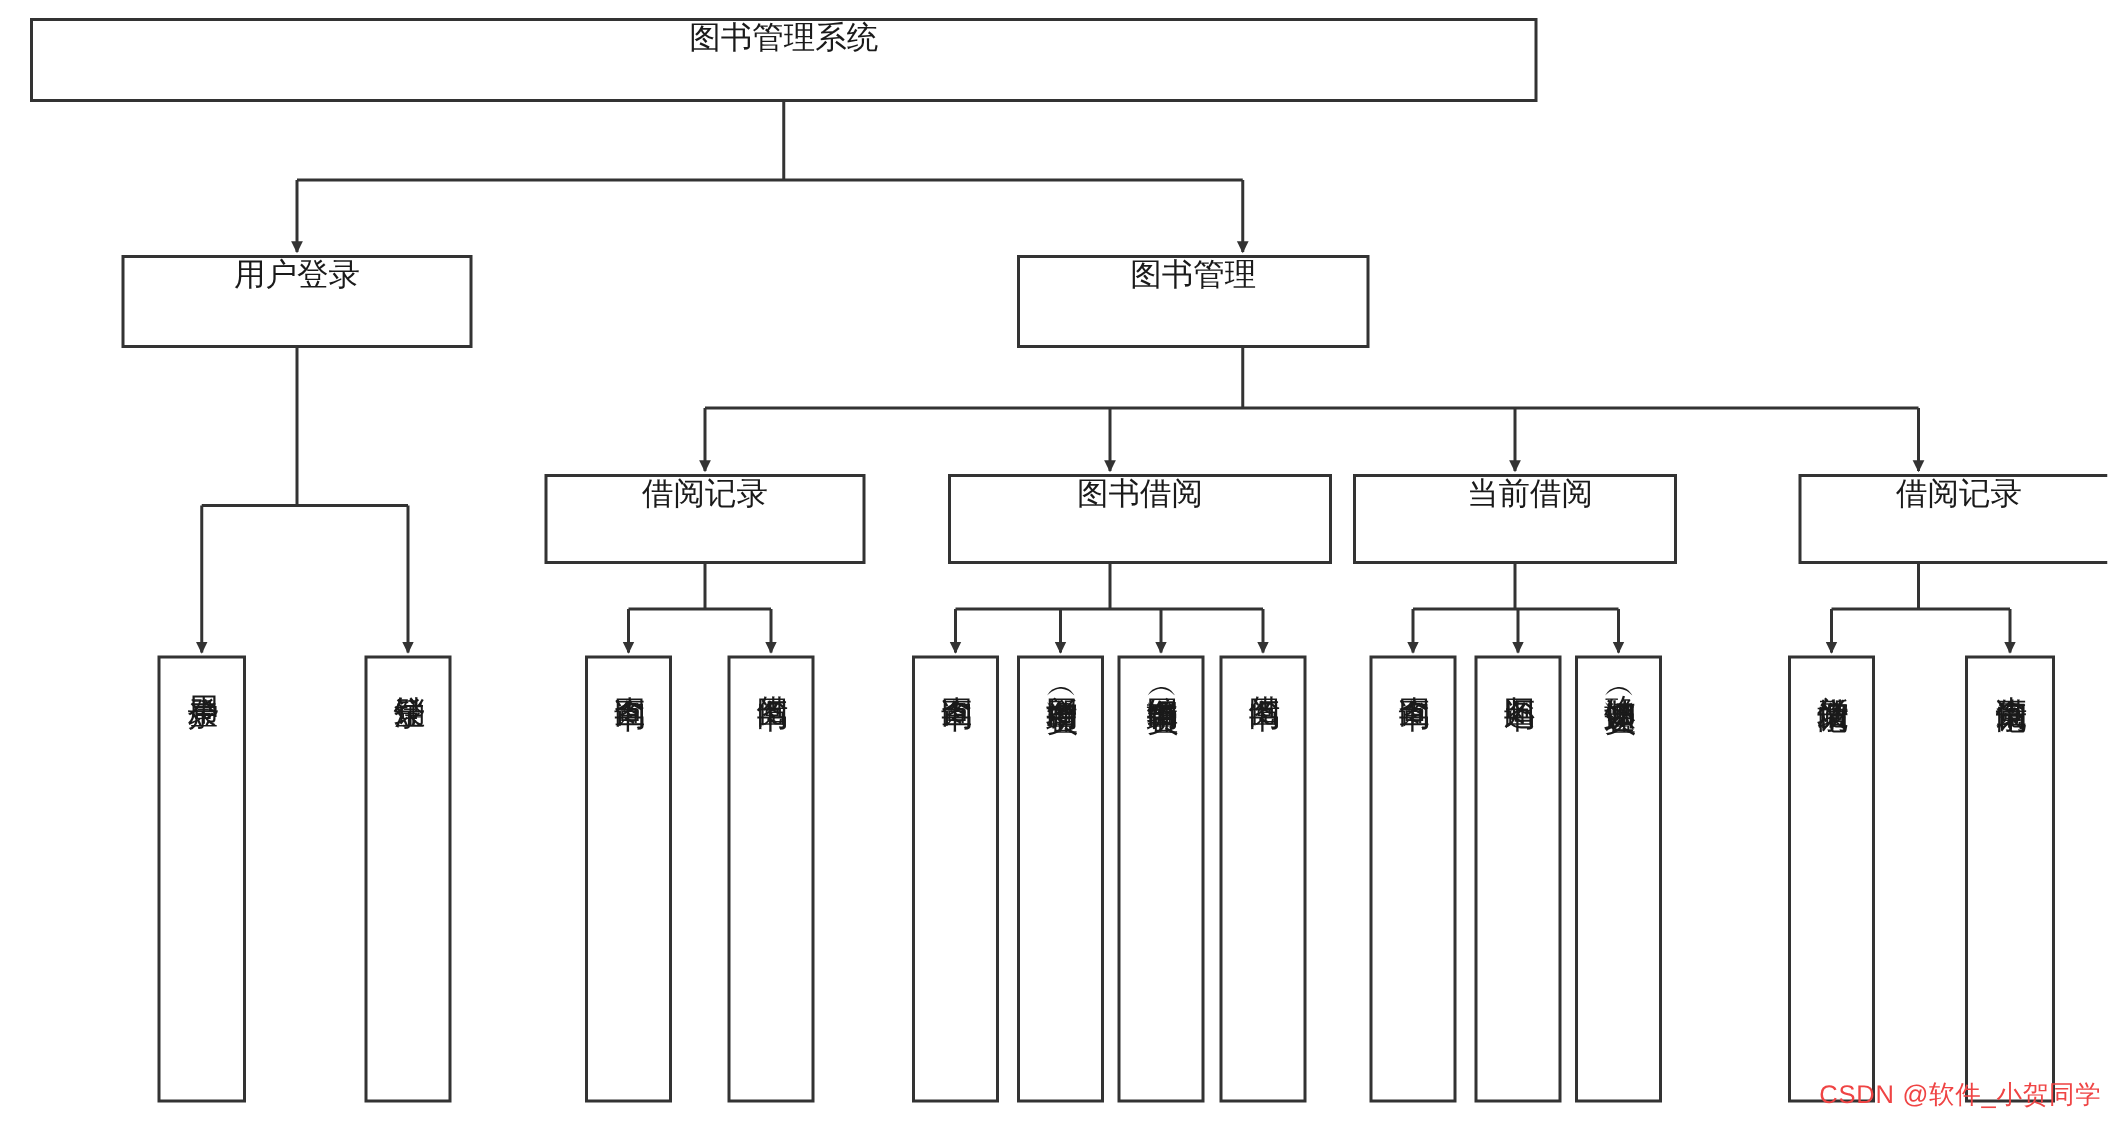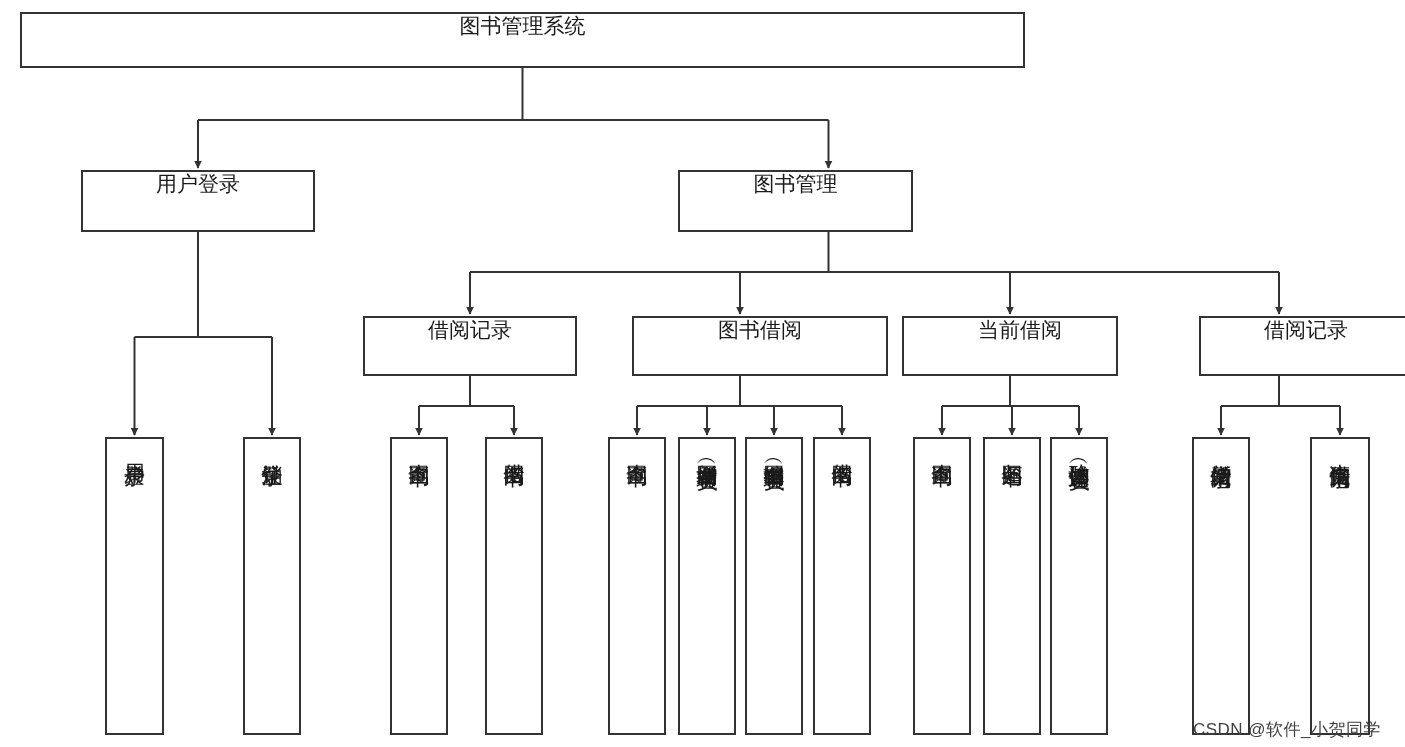--- a/index.html
+++ b/index.html
@@ -52,24 +52,24 @@
   .node.v .label {
     writing-mode: vertical-rl;
     text-orientation: upright;
     font-size: 21px;
     line-height: 1.05;
     letter-spacing: 1px;
     margin: 0 auto;
   }
   #watermark {
     position: absolute;
-    right: 24px;
+    right: 4px;
     bottom: 6px;
     font-size: 17px;
-    color: #404040;
+    color: #ef4444;
     letter-spacing: 0.5px;
     white-space: nowrap;
   }
 </style>
 </head>
 <body>
 
 <div id="canvas">
 
   <svg id="edges" viewBox="0 0 1405 747" xmlns="http://www.w3.org/2000/svg">

